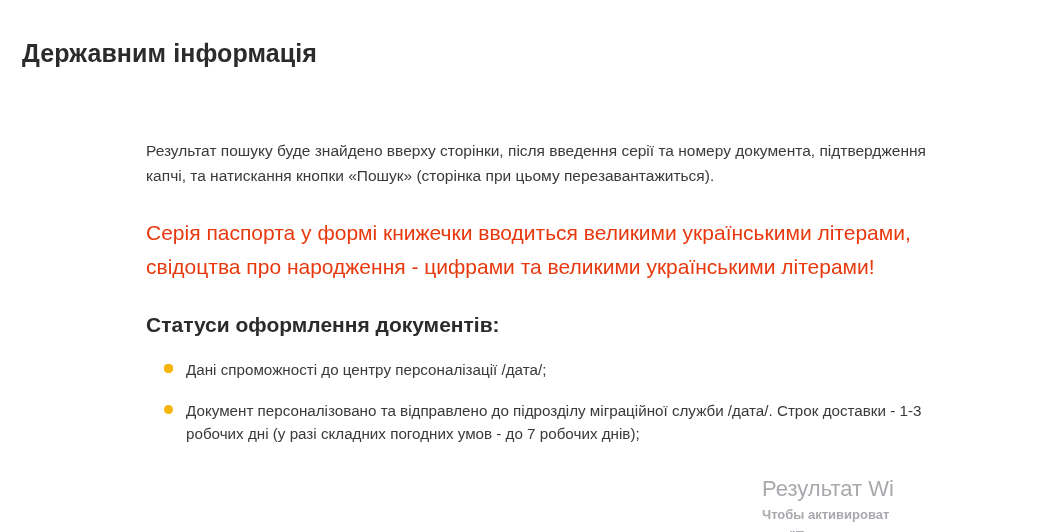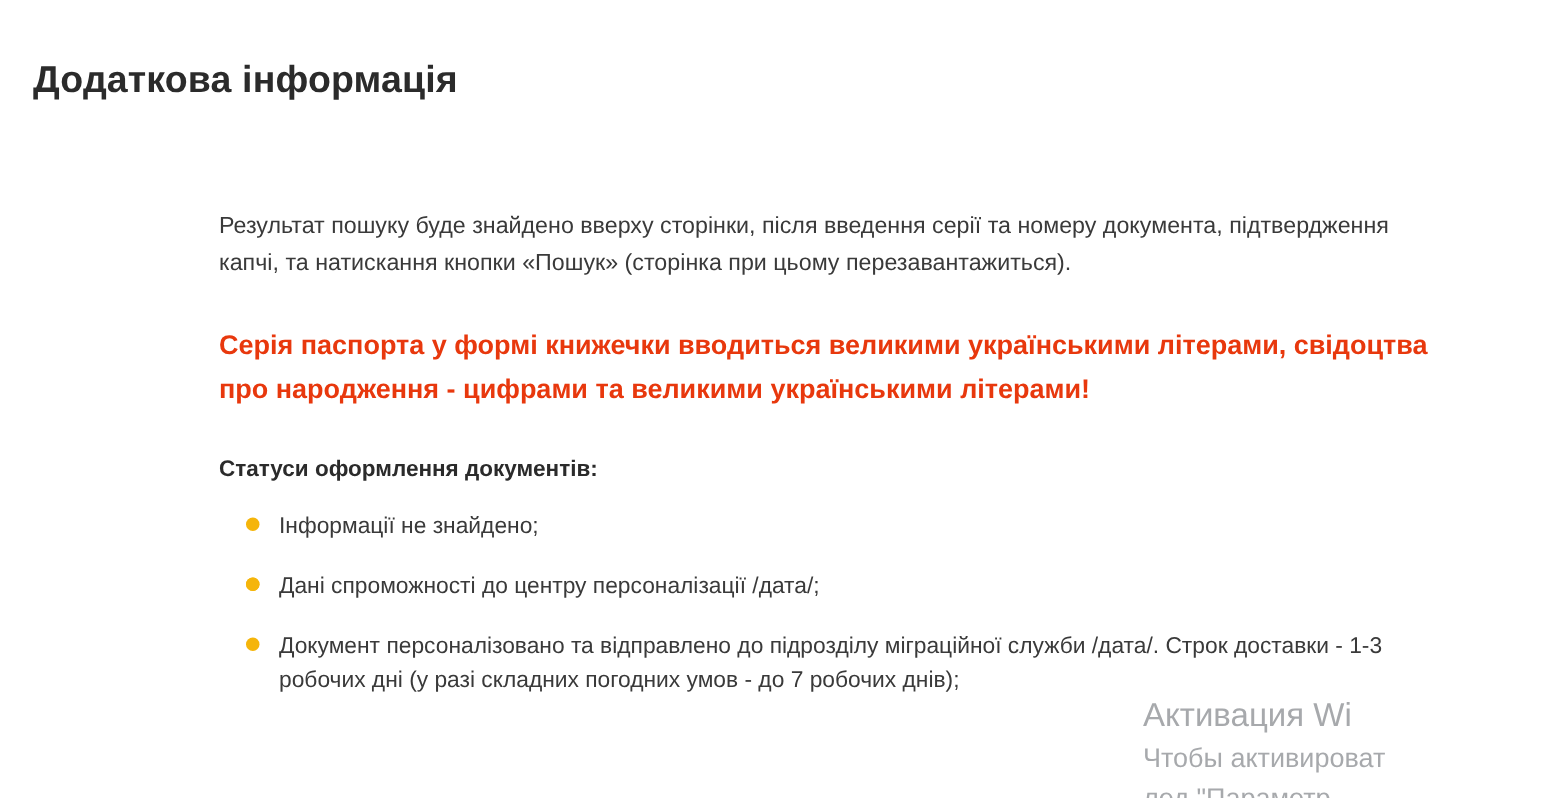--- a/index.html
+++ b/index.html
@@ -34,29 +34,29 @@
     padding-top: 38px;
   }
   .intro {
     font-size: 15.5px;
     line-height: 1.62;
     color: #3a3a3a;
     max-width: 790px;
   }
   .warning-bold {
     margin-top: 28px;
-    font-size: 18px;
-    font-weight: bold;
+    font-size: 21px;
+    font-weight: normal;
     line-height: 1.6;
     color: #e8380d;
     max-width: 820px;
   }
   .statuses-heading {
     margin-top: 30px;
-    font-size: 15px;
+    font-size: 21px;
     font-weight: bold;
     color: #2b2b2b;
   }
   ul.status-list {
     list-style: none;
     margin: 18px 0 0 0;
     padding: 0;
   }
   ul.status-list li {
     position: relative;
@@ -86,60 +86,60 @@
     opacity: 0.75;
     pointer-events: none;
     width: 260px;
   }
   .activation .act-title {
     font-size: 22px;
     line-height: 1.1;
     color: #8a8d91;
   }
   .activation .act-sub {
-    font-size: 18px;
+    font-size: 13px;
     margin-top: 6px;
     color: #8a8d91;
+    font-weight: bold;
   }
 </style>
 </head>
 <body>
 
 <div class="page">
 
-  <h1 class="page-title">Додаткова інформація</h1>
+  <h1 class="page-title">Державним інформація</h1>
 
   <div class="content">
 
     <p class="intro">Результат пошуку буде знайдено вверху сторінки, після введення серії та номеру документа, підтвердження капчі, та натискання кнопки «Пошук» (сторінка при цьому перезавантажиться).</p>
 
     <p class="warning-bold">Серія паспорта у формі книжечки вводиться великими українськими літерами, свідоцтва про народження - цифрами та великими українськими літерами!</p>
 
     <p class="statuses-heading">Статуси оформлення документів:</p>
 
     <ul class="status-list">
       <li>
         <span class="bullet"></span>
-        <span>Інформації не знайдено;</span>
       </li>
       <li>
         <span class="bullet"></span>
       </li>
       <li>
         <span class="bullet"></span>
         <span>Дані спроможності до центру персоналізації /дата/;</span>
       </li>
       <li>
         <span class="bullet"></span>
         <span>Документ персоналізовано та відправлено до підрозділу міграційної служби /дата/. Строк доставки - 1-3 робочих дні (у разі складних погодних умов - до 7 робочих днів);</span>
       </li>
 
     </ul>
 
   </div>
 
   <div class="activation">
-    <div class="act-title">Активация Wi</div>
+    <div class="act-title">Результат Wi</div>
     <div class="act-sub">Чтобы активироват</div>
     <div class="act-sub">лед "Параметр</div>
   </div>
 
 </div>
 
 </body></html>

